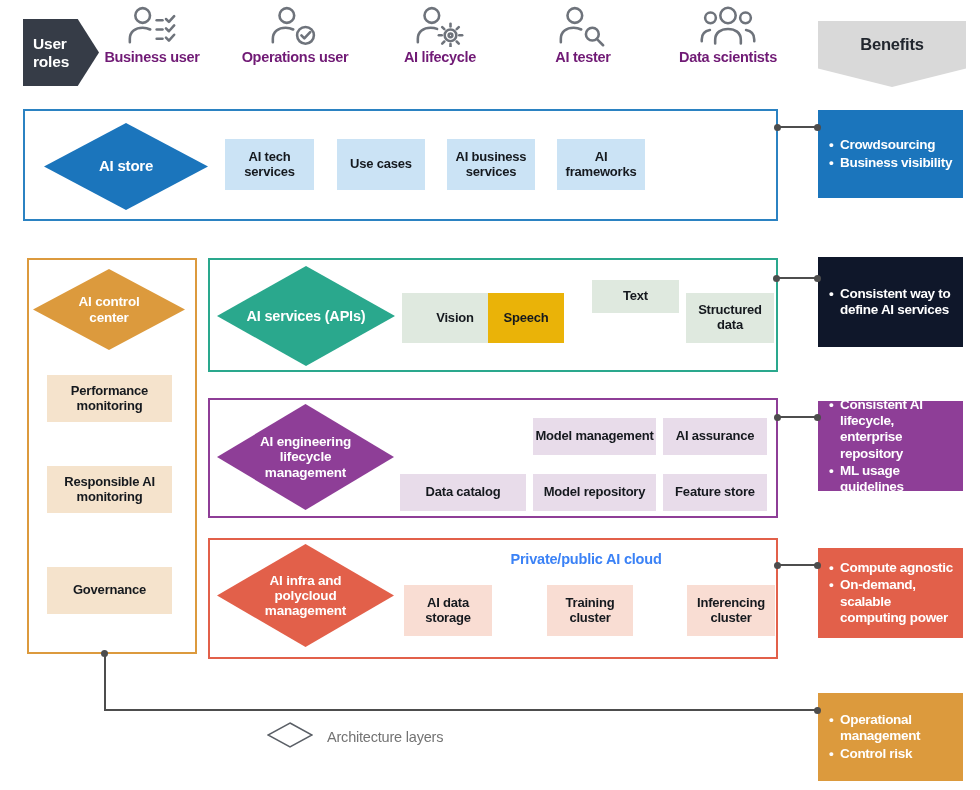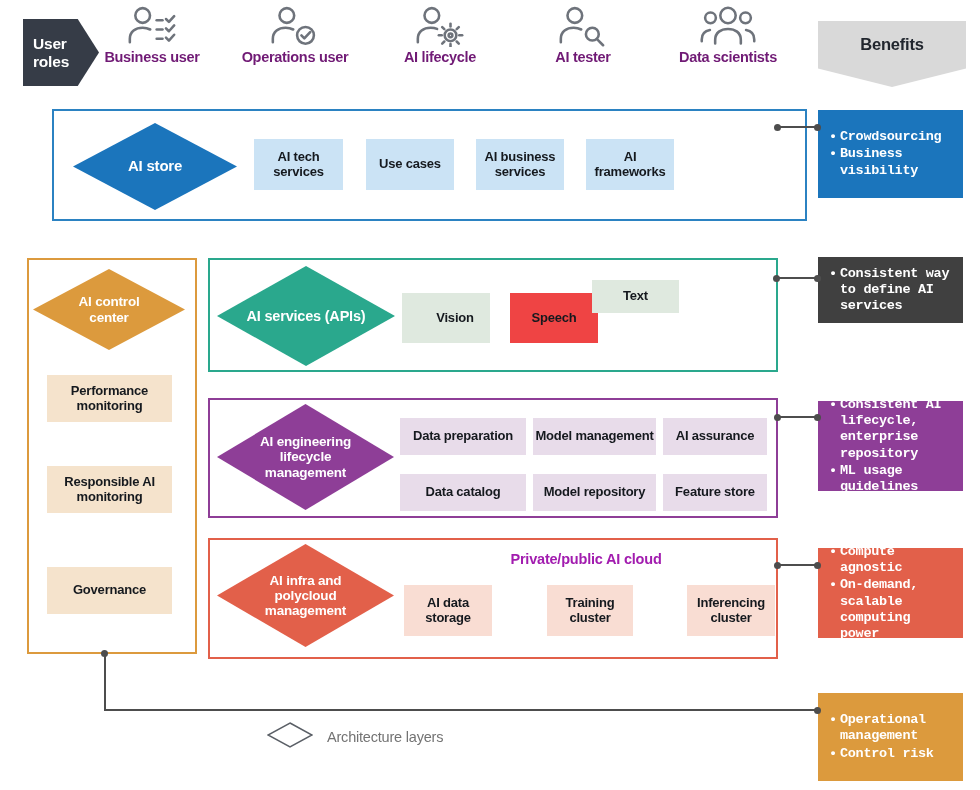--- a/index.html
+++ b/index.html
@@ -12,39 +12,39 @@
     padding-left:10px;box-sizing:border-box;font-weight:700;font-size:15.5px;line-height:1.12;letter-spacing:-.2px;}
   .role{position:absolute;top:5px;width:130px;text-align:center;}
   .role svg{display:block;margin:0 auto;}
   .role .rlabel{margin-top:2px;font-weight:700;font-size:14.5px;color:#701a75;letter-spacing:-.3px;}
   .benefits-banner{position:absolute;left:818px;top:21px;width:148px;height:66px;background:#d9d9d9;
     clip-path:polygon(0 0,100% 0,100% 72%,50% 100%,0 72%);display:flex;align-items:center;justify-content:center;
     padding-bottom:19px;box-sizing:border-box;color:#21262e;font-weight:700;font-size:16.5px;letter-spacing:-.2px;}
 
   
   .layer{position:absolute;background:#fff;border:2px solid;box-sizing:border-box;}
-  .layer-store{left:23px;top:109px;width:755px;height:112px;border-color:#2b82c2;margin-left:29px;}
+  .layer-store{left:23px;top:109px;width:755px;height:112px;border-color:#2b82c2;}
   .layer-control{left:27px;top:258px;width:170px;height:396px;border-color:#dc9a3d;}
   .layer-services{left:208px;top:258px;width:570px;height:114px;border-color:#2aa88d;}
   .layer-lifecycle{left:208px;top:398px;width:570px;height:120px;border-color:#8e3e97;}
   .layer-infra{left:208px;top:538px;width:570px;height:121px;border-color:#e2604a;}
 
   .diamond{position:absolute;clip-path:polygon(50% 0,100% 50%,50% 100%,0 50%);display:flex;align-items:center;
     justify-content:center;text-align:center;color:#fff;font-weight:700;font-size:13.5px;line-height:1.13;
     letter-spacing:-.2px;box-sizing:border-box;}
   .chip{position:absolute;display:flex;align-items:center;justify-content:center;text-align:center;font-weight:700;
     font-size:13px;line-height:1.12;color:#15191e;letter-spacing:-.2px;padding:2px;box-sizing:border-box;}
 
   .cloud-label{position:absolute;left:190px;top:11px;width:372px;text-align:center;font-weight:700;
-    font-size:14.5px;color:#a21caf;letter-spacing:-.2px;}
+    font-size:14.5px;color:#3b82f6;letter-spacing:-.2px;}
 
   
   .benefit{position:absolute;left:818px;width:145px;color:#fff;display:flex;align-items:center;
     box-sizing:border-box;padding:8px 8px 8px 11px;}
-  .benefit ul{margin:0;padding:0;list-style:none;font-weight:700;font-size:13.5px;line-height:1.2;letter-spacing:-.3px;font-family:Liberation Mono, monospace;}
+  .benefit ul{margin:0;padding:0;list-style:none;font-weight:700;font-size:13.5px;line-height:1.2;letter-spacing:-.3px;}
   .benefit li{position:relative;padding-left:11px;margin:1px 0;}
   .benefit li::before{content:"\2022";position:absolute;left:0;top:0;}
 
   
   .hline,.vline{position:absolute;background:#4d4d4d;}
   .dot{position:absolute;width:7px;height:7px;border-radius:50%;background:#4d4d4d;}
 
   
   .legend{position:absolute;left:267px;top:722px;display:flex;align-items:center;}
   .legend .llabel{margin-left:14px;font-size:14.5px;color:#737373;letter-spacing:-.2px;}
@@ -165,29 +165,29 @@
     <div class="chip" style="left:18px;top:115px;width:125px;height:47px;background:#f5e3cc;">Performance monitoring</div>
     <div class="chip" style="left:18px;top:206px;width:125px;height:47px;background:#f5e3cc;">Responsible AI monitoring</div>
     <div class="chip" style="left:18px;top:307px;width:125px;height:47px;background:#f5e3cc;">Governance</div>
   </div>
 
   <div class="layer layer-services">
     <div class="diamond" style="left:7px;top:6px;width:178px;height:100px;background:#2aa88d;font-size:14.5px;padding:0 28px;">
       <span>AI services (APIs)</span>
     </div>
     <div class="chip" style="left:192px;top:33px;width:88px;height:50px;background:#dfe9df;padding-left:20px;">Vision</div>
-    <div class="chip" style="left:300px;top:33px;width:88px;height:50px;background:#ef4444;">Speech</div>
+    <div class="chip" style="left:278px;top:33px;width:76px;height:50px;background:#eab308;">Speech</div>
     <div class="chip" style="left:382px;top:20px;width:87px;height:33px;background:#dfe9df;text-align:right;">Text</div>
+    <div class="chip" style="left:476px;top:33px;width:88px;height:50px;background:#dfe9df;">Structured data</div>
   </div>
 
   <div class="layer layer-lifecycle">
     <div class="diamond" style="left:7px;top:4px;width:177px;height:106px;background:#8e3e97;padding:0 32px;">
       <span>AI engineering lifecycle management</span>
     </div>
-    <div class="chip" style="left:190px;top:18px;width:126px;height:37px;background:#e8dcea;">Data preparation</div>
     <div class="chip" style="left:323px;top:18px;width:123px;height:37px;background:#e8dcea;">Model management</div>
     <div class="chip" style="left:453px;top:18px;width:104px;height:37px;background:#e8dcea;">AI assurance</div>
     <div class="chip" style="left:190px;top:74px;width:126px;height:37px;background:#e8dcea;">Data catalog</div>
     <div class="chip" style="left:323px;top:74px;width:123px;height:37px;background:#e8dcea;">Model repository</div>
     <div class="chip" style="left:453px;top:74px;width:104px;height:37px;background:#e8dcea;">Feature store</div>
   </div>
 
   <div class="layer layer-infra">
     <div class="diamond" style="left:7px;top:4px;width:177px;height:103px;background:#e2604a;padding:0 32px;">
       <span>AI infra and polycloud management</span>
@@ -197,21 +197,21 @@
     <div class="chip" style="left:337px;top:45px;width:86px;height:51px;background:#f9ddd3;">Training cluster</div>
     <div class="chip" style="left:477px;top:45px;width:88px;height:51px;background:#f9ddd3;">Inferencing cluster</div>
   </div>
 
   <div class="benefit" style="top:110px;height:88px;background:#1b75bc;">
     <ul>
       <li>Crowdsourcing</li>
       <li>Business visibility</li>
     </ul>
   </div>
-  <div class="benefit" style="top:257px;height:66px;background:#404040;">
+  <div class="benefit" style="top:257px;height:90px;background:#0f172a;">
     <ul>
       <li>Consistent way to define AI services</li>
     </ul>
   </div>
   <div class="benefit" style="top:401px;height:90px;background:#8e3e97;">
     <ul>
       <li>Consistent AI lifecycle, enterprise repository</li>
       <li>ML usage guidelines</li>
     </ul>
   </div>

